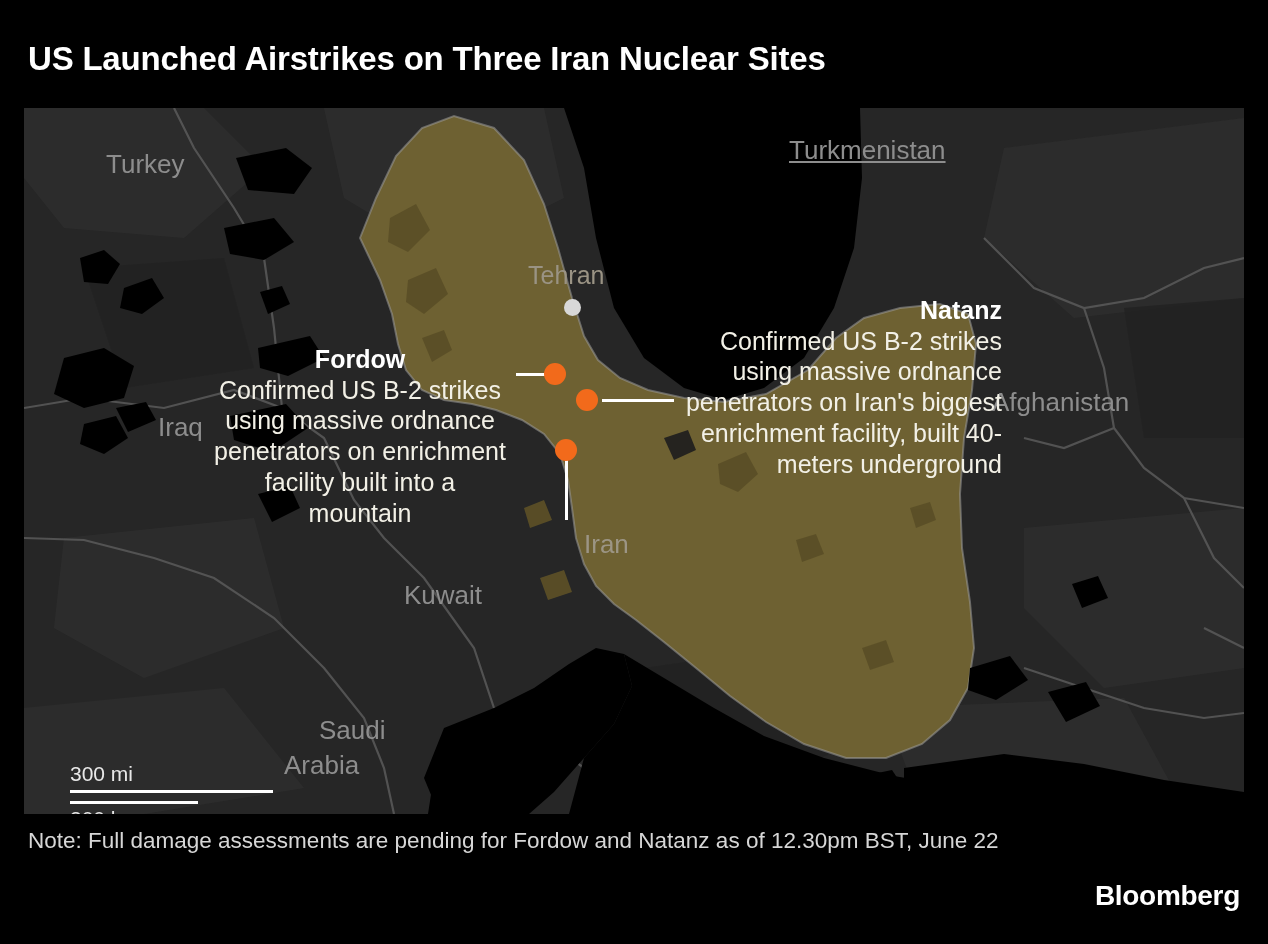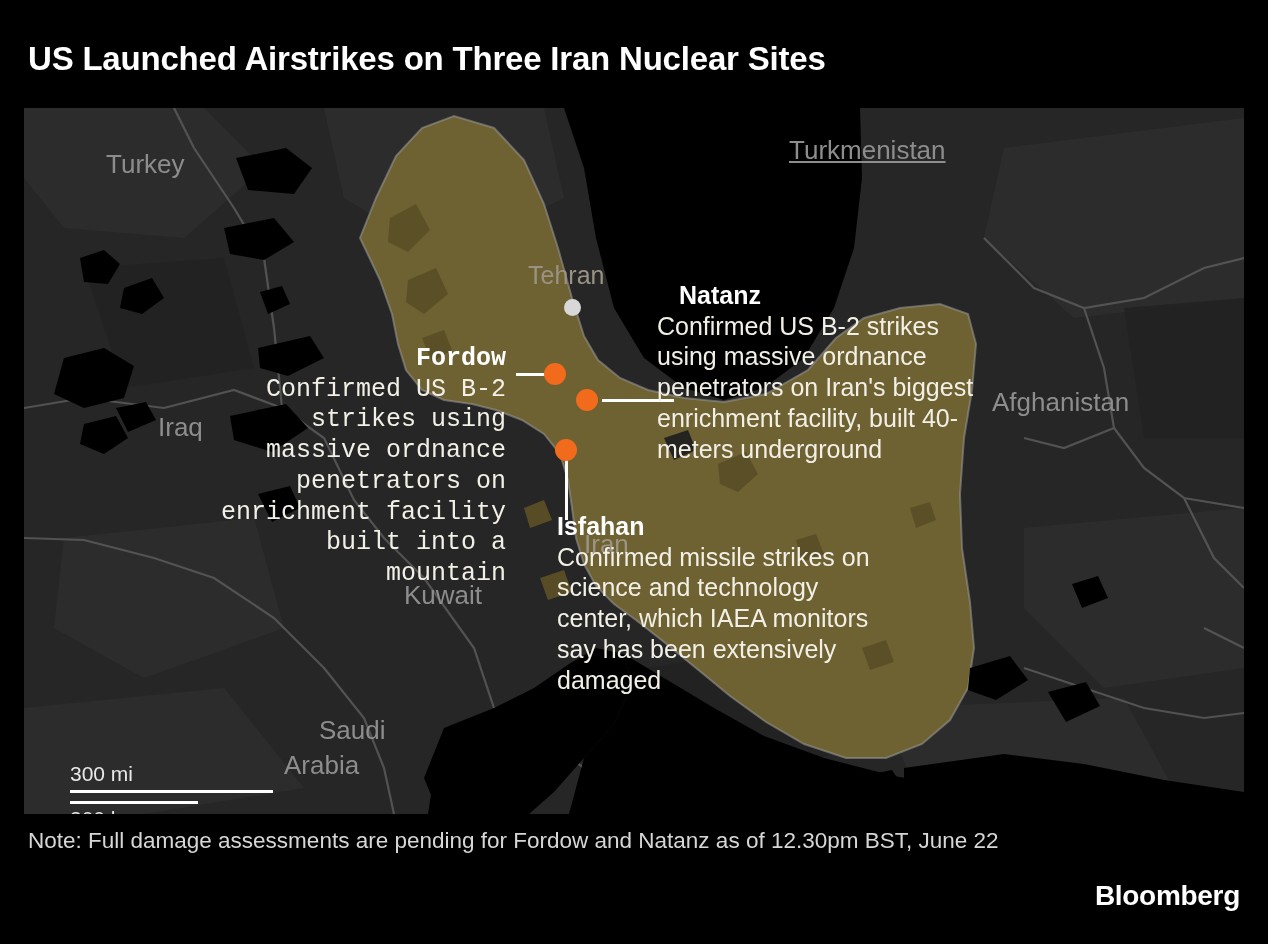--- a/index.html
+++ b/index.html
@@ -28,22 +28,22 @@
   .city-dot{position:absolute;width:17px;height:17px;border-radius:50%;background:#d8d8d8;}
 
   
   .marker{position:absolute;width:22px;height:22px;border-radius:50%;background:#f26a1b;}
   .leader{position:absolute;background:#ffffff;}
 
   
   .callout{position:absolute;font-family:"Liberation Sans",sans-serif;}
   .callout .hd{color:#ffffff;font-size:25px;font-weight:bold;line-height:1.22;}
   .callout .bd{color:#f2f0e6;font-size:25px;line-height:1.23;font-weight:400;}
-  .callout.right{text-align:right;font-family:Liberation Mono, monospace;}
-  .callout.left{text-align:left;}
+  .callout.right{text-align:center;}
+  .callout.left{text-align:right;margin-top:15px;}
 
   
   .scalewrap{position:absolute;left:46px;top:652px;}
   .scalewrap .s-txt{color:#e8e8e8;font-size:21px;font-family:"Liberation Sans",sans-serif;line-height:1.35;}
   .scalewrap .bar-mi{width:203px;height:3px;background:#ffffff;margin:2px 0 0 0;}
   .scalewrap .bar-km{width:128px;height:3px;background:#ffffff;margin:8px 0 1px 0;}
 
   
   .footer{position:absolute;left:28px;top:826px;width:1000px;color:#d6d6d6;
     font-size:22.5px;line-height:1.32;font-family:"Liberation Sans",sans-serif;}
@@ -193,24 +193,20 @@
     <div class="callout right" style="left:190px;top:236px;width:292px;">
       <div class="hd">Fordow</div>
       <div class="bd">Confirmed US B-2 strikes using massive ordnance penetrators on enrichment facility built into a mountain</div>
     </div>
 
     <div class="callout left" style="left:633px;top:172px;width:345px;">
       <div class="hd" style="padding-left:22px;">Natanz</div>
       <div class="bd">Confirmed US B-2 strikes using massive ordnance penetrators on Iran's biggest enrichment facility, built 40-meters underground</div>
     </div>
 
-    <div class="callout left" style="left:533px;top:403px;width:340px;">
-      <div class="hd">Isfahan</div>
-      <div class="bd">Confirmed missile strikes on science and technology center, which IAEA monitors say has been extensively damaged</div>
-    </div>
 
     <div class="scalewrap">
       <div class="s-txt">300 mi</div>
       <div class="bar-mi"></div>
       <div class="bar-km"></div>
       <div class="s-txt">300 km</div>
     </div>
 
   </div>
 

